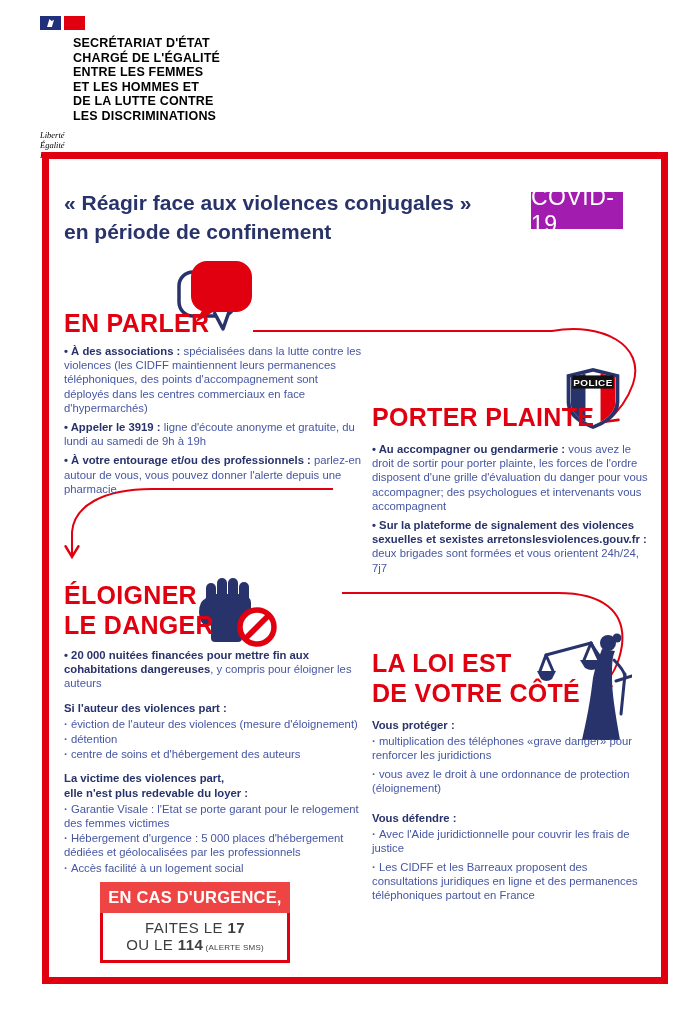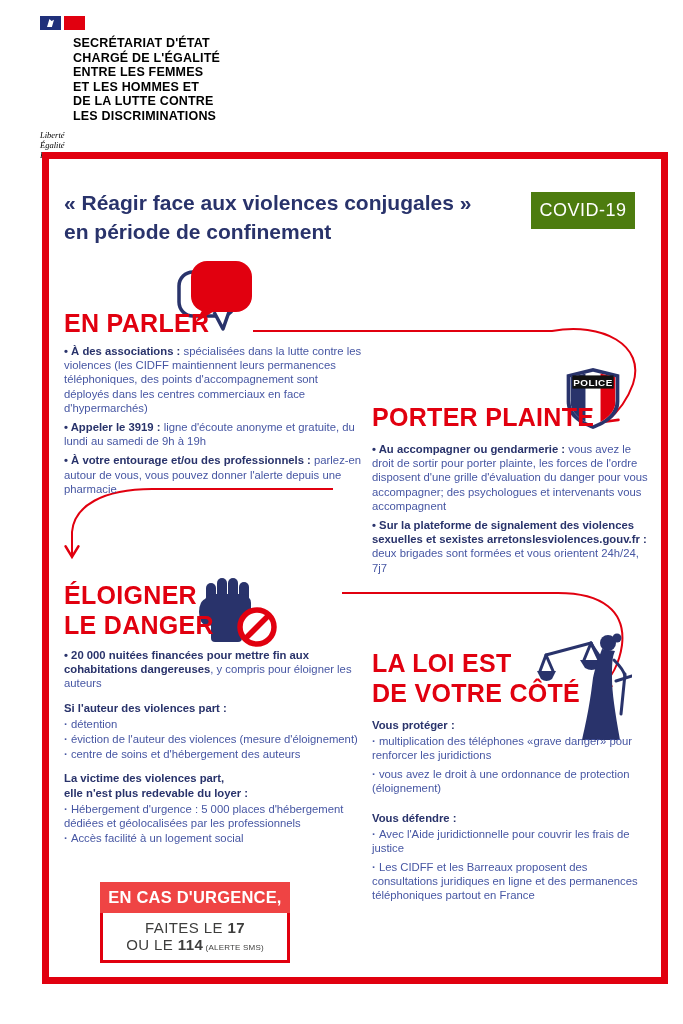--- a/index.html
+++ b/index.html
@@ -20,22 +20,22 @@
   .motto-line { font-family:"Liberation Serif", serif; font-style:italic; font-size:8.5px;
                 color:#000; line-height:10px; }
 
   
   #frame { position:absolute; left:42px; top:152px; width:626px; height:832px;
            border:7px solid #e1000f; background:#fff; }
 
   
   #main-title { position:absolute; left:64px; top:188px; width:440px;
                 color:#29336b; font-size:21px; font-weight:700; line-height:29px; }
-  #covid-badge { position:absolute; left:531px; top:192px; width:104px; height:37px;
-                 background:#4d7c0f; color:#fff; font-size:18px; font-weight:400;
+  #covid-badge { position:absolute; left:531px; top:192px; width:92px; height:37px;
+                 background:#a21caf; color:#fff; font-size:23px; font-weight:400;
                  display:flex; align-items:center; justify-content:center; letter-spacing:.5px; }
 
   
   .sec-title { color:#e1000f; font-weight:700; font-size:25px; letter-spacing:.3px; line-height:30px; }
 
   
   .copy { color:#4656a3; font-size:11.3px; line-height:14.2px; }
   .copy b, .copy .bld { color:#29336b; font-weight:700; }
   .bullet { margin-bottom:5px; }
   .bullet::before { content:"• "; color:#29336b; font-weight:700; }
@@ -150,25 +150,26 @@
     <line x1="51.5" y1="64.5" x2="74.5" y2="41.5" stroke="#e1000f" stroke-width="5.5"></line>
   </svg>
 </div>
 <div class="abs" style="left:64px; top:580px;">
   <div class="sec-title">ÉLOIGNER</div>
   <div class="sec-title">LE DANGER</div>
 </div>
 <div class="abs copy" style="left:64px; top:648px; width:306px;">
   <p class="bullet"><b>20 000 nuitées financées pour mettre fin aux cohabitations dangereuses</b><span>, y compris pour éloigner les auteurs</span></p>
   <p class="sub-head">Si l'auteur des violences part :</p>
+  <p class="sub-item">éviction de l'auteur des violences (mesure d'éloignement)</p>
   <p class="sub-item">détention</p>
-  <p class="sub-item">éviction de l'auteur des violences (mesure d'éloignement)</p>
   <p class="sub-item">centre de soins et d'hébergement des auteurs</p>
   <p class="sub-head" style="margin-bottom:0;">La victime des violences part,</p>
   <p class="sub-head" style="margin-top:0;">elle n'est plus redevable du loyer :</p>
+  <p class="sub-item">Garantie Visale : l'Etat se porte garant pour le relogement des femmes victimes</p>
   <p class="sub-item">Hébergement d'urgence : 5 000 places d'hébergement dédiées et géolocalisées par les professionnels</p>
   <p class="sub-item">Accès facilité à un logement social</p>
 </div>
 
 <div class="abs" style="left:536px; top:630px;">
   <svg width="96" height="112" viewBox="0 0 96 112">
     <g stroke="#29336b" fill="none" stroke-width="3" stroke-linecap="round">
       <path d="M10,25 L55,13"></path>
       <path d="M10,25 L4,41 M10,25 L17,41"></path>
       <path d="M55,13 L48,30 M55,13 L63,30"></path>

